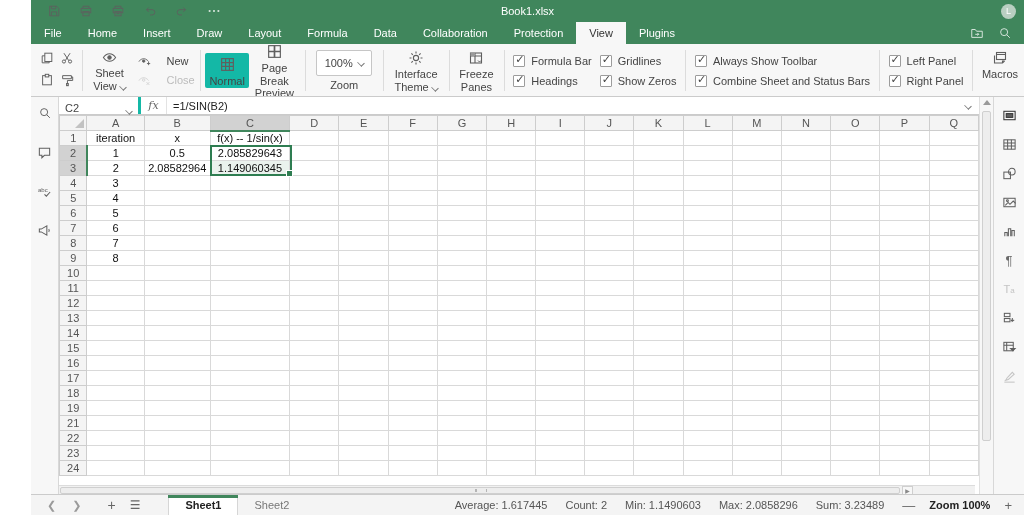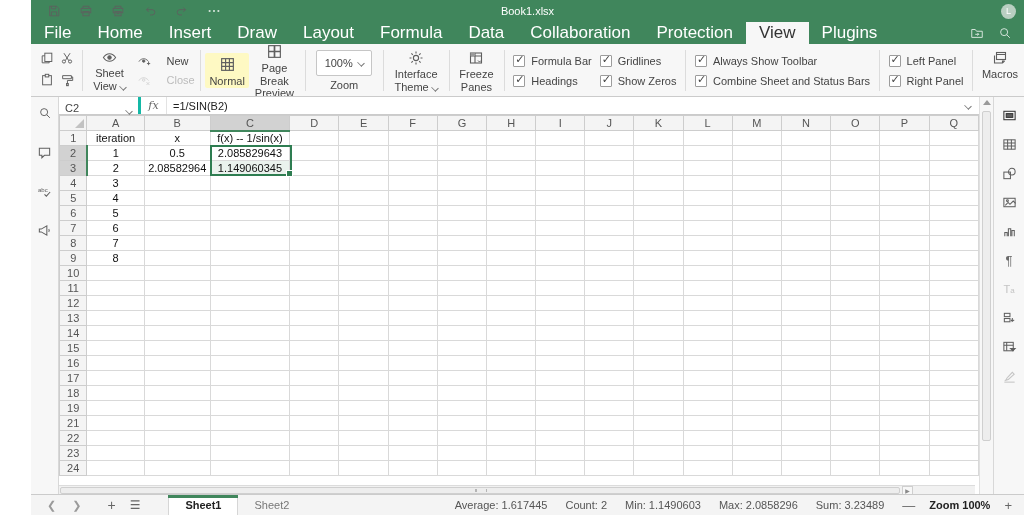--- a/index.html
+++ b/index.html
@@ -10,33 +10,33 @@
   
   .titlebar { height:22px; background:#40865c; display:flex; align-items:center; color:#fff; flex:0 0 22px; position:relative; }
   .tb-icons { display:flex; align-items:center; gap:14px; padding-left:14px; }
   .tb-btn { width:18px; height:16px; display:flex; align-items:center; justify-content:center; cursor:pointer; opacity:.9; }
   .tb-btn svg { stroke:#e9f1ec; }
   .tb-title { position:absolute; left:0; right:0; text-align:center; font-size:11px; color:#fff; pointer-events:none; }
   .tb-avatar { margin-left:auto; margin-right:8px; width:15px; height:15px; border-radius:50%; background:#b9cfc1; color:#fff; font-size:9px; display:flex; align-items:center; justify-content:center; }
 
   
   .tabbar { height:22px; background:#40865c; display:flex; align-items:stretch; flex:0 0 22px; }
-  .tab { padding:0 13px; display:flex; align-items:center; color:#fff; font-size:17px; cursor:pointer; }
+  .tab { padding:0 13px; display:flex; align-items:center; color:#fff; font-size:11px; cursor:pointer; }
   .tab.active { background:#f7f7f7; color:#333; }
   .tabbar-right { margin-left:auto; display:flex; align-items:center; gap:10px; padding-right:10px; }
   .tabbar-right .tb-btn svg { stroke:#e9f1ec; }
 
   
   .ribbon { height:53px; background:#f7f7f7; border-bottom:1px solid #cbcbcb; display:flex; align-items:stretch; padding:3px 2px 2px 4px; flex:0 0 53px; overflow:hidden; }
   .rdiv { width:1px; background:#dcdcdc; margin:3px 5px; }
   .rgroup { display:flex; align-items:center; }
   .clip2x2 { display:grid; grid-template-columns:20px 20px; grid-template-rows:22px 22px; align-items:center; justify-items:center; margin-left:2px; }
   .sicon-btn { width:20px; height:20px; display:flex; align-items:center; justify-content:center; cursor:pointer; border-radius:2px; }
   .bigbtn { display:flex; flex-direction:column; align-items:center; justify-content:flex-start; padding:3px 5px 1px; border-radius:2px; cursor:pointer; min-width:44px; text-align:center; line-height:1.15; color:#444; }
-  .bigbtn.pressed { background:#fef9c3; }
+  .bigbtn.pressed { background:#14b8a6; }
   .bigbtn .icn { margin-bottom:2px; }
   .rowbtns { display:flex; flex-direction:column; justify-content:center; gap:6px; }
   .rowbtn { display:flex; align-items:center; gap:16px; cursor:pointer; }
   .rowbtn.disabled { color:#bcbcbc; }
   .rowbtn.disabled svg { stroke:#c9c9c9; opacity:.8; }
   .zoomgrp { display:flex; flex-direction:column; align-items:center; justify-content:center; gap:3px; padding:0 6px; }
   .zoombox { background:#fff; border:1px solid #c6c6c6; border-radius:2px; height:26px; width:56px; display:flex; align-items:center; justify-content:center; gap:5px; cursor:pointer; }
   .chev { width:6px; height:6px; display:inline-block; position:relative; }
   .chev::before { content:""; position:absolute; left:0; top:0; width:5px; height:5px; border-right:1px solid #777; border-bottom:1px solid #777; transform:rotate(45deg) scale(1,.8); transform-origin:center; }
   .cbcol { display:flex; flex-direction:column; justify-content:center; gap:8px; padding:0 4px; }

